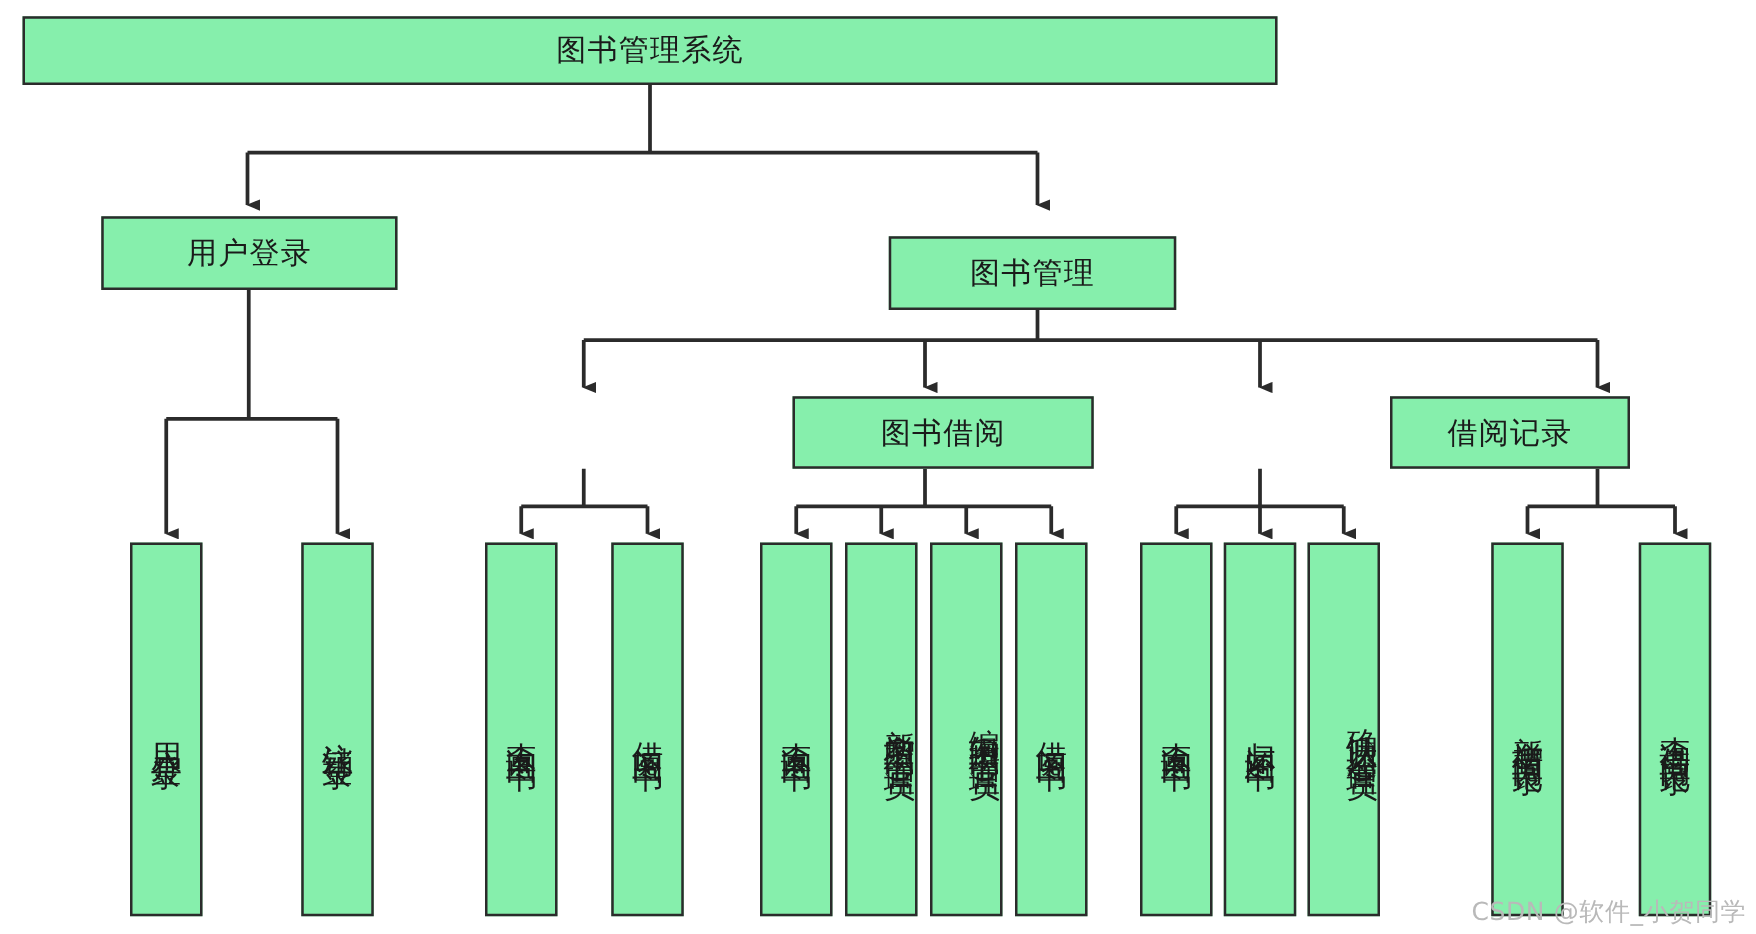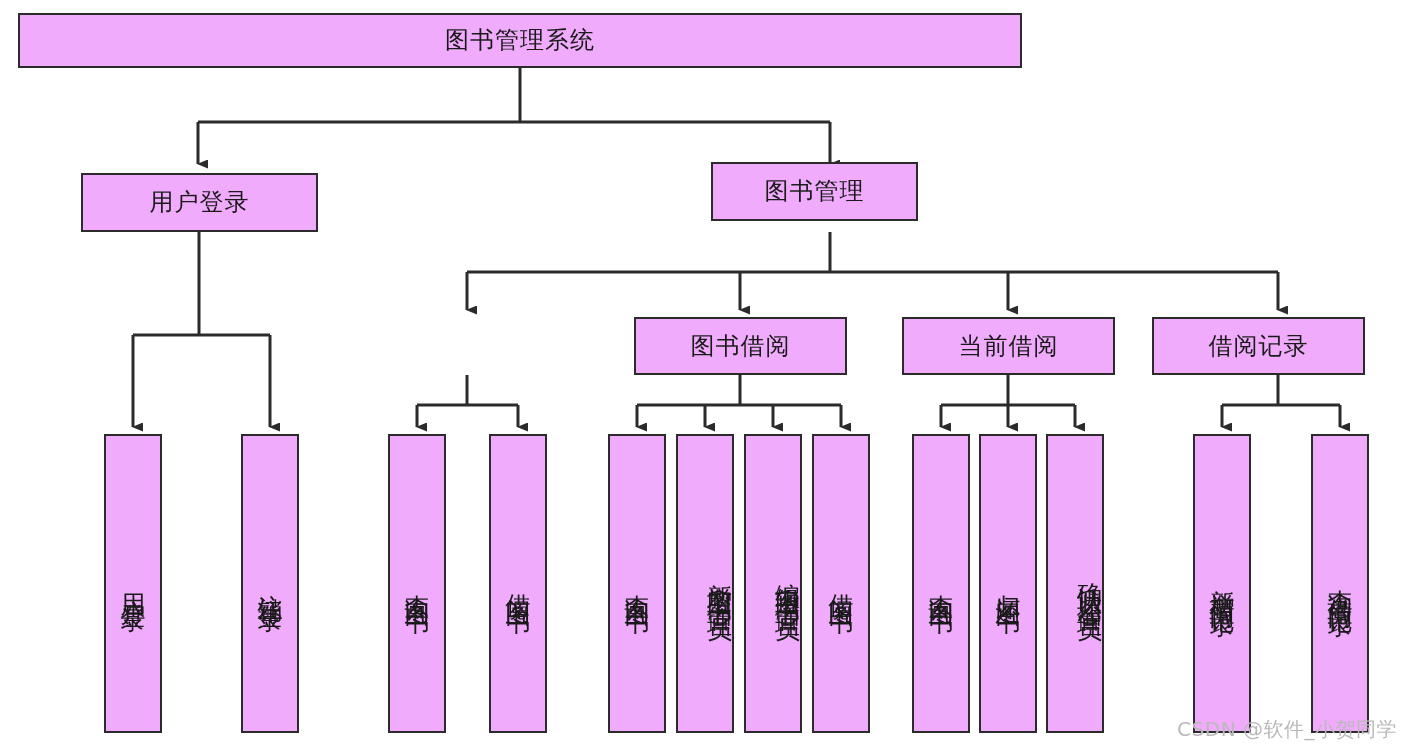--- a/index.html
+++ b/index.html
@@ -23,21 +23,21 @@
     left: 0;
     top: 0;
     width: 1405px;
     height: 747px;
     pointer-events: none;
   }
   .node {
     position: absolute;
     box-sizing: border-box;
     border: 2px solid #2b2b2b;
-    background: #f0abfc;
+    background: #86efac;
     display: flex;
     align-items: center;
     justify-content: center;
     color: #1a1a1a;
   }
   .node.horiz {
     font-size: 24px;
     letter-spacing: 1px;
     line-height: 1.2;
   }
@@ -128,34 +128,31 @@
   </svg>
 
   <div class="node horiz" style="left:18px; top:13px; width:1004px; height:55px;">
     <span class="node-label">图书管理系统</span>
   </div>
 
   <div class="node horiz" style="left:81px; top:173px; width:237px; height:59px;">
     <span class="node-label">用户登录</span>
   </div>
 
-  <div class="node horiz" style="left:711px; top:162px; width:207px; height:59px;">
+  <div class="node horiz" style="left:711px; top:189px; width:230px; height:59px;">
     <span class="node-label">图书管理</span>
   </div>
 
 
-  <div class="node horiz" style="left:634px; top:317px; width:213px; height:58px;">
+  <div class="node horiz" style="left:634px; top:317px; width:241px; height:58px;">
     <span class="node-label">图书借阅</span>
   </div>
 
-  <div class="node horiz" style="left:902px; top:317px; width:213px; height:58px;">
-    <span class="node-label">当前借阅</span>
-  </div>
-
-  <div class="node horiz" style="left:1112px; top:317px; width:213px; height:58px;margin-left:40px;">
+
+  <div class="node horiz" style="left:1112px; top:317px; width:192px; height:58px;">
     <span class="node-label">借阅记录</span>
   </div>
 
   <div class="node vert centered" style="left:104px; top:434px; width:58px; height:299px;">
     <span class="node-label">用户登录</span>
   </div>
 
   <div class="node vert centered" style="left:241px; top:434px; width:58px; height:299px;">
     <span class="node-label">注销登录</span>
   </div>

